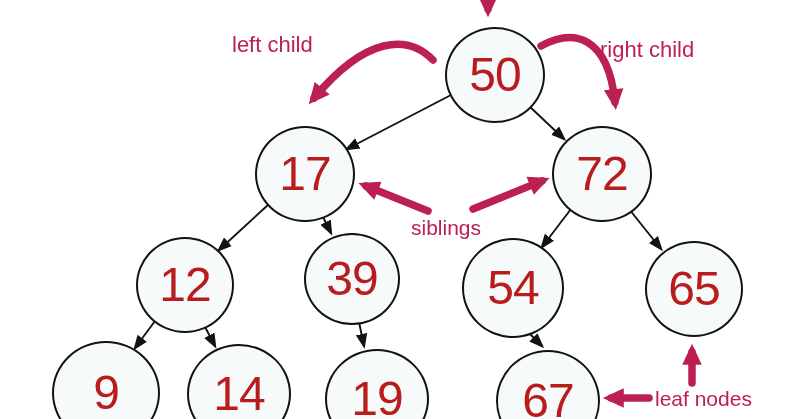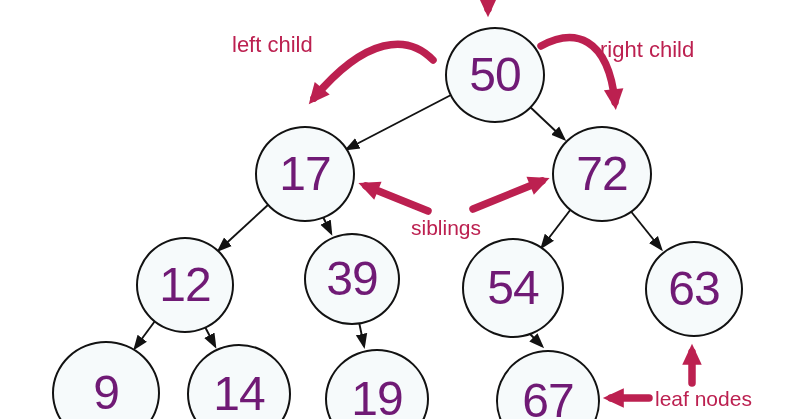--- a/index.html
+++ b/index.html
@@ -12,21 +12,21 @@
     font-family:"Liberation Sans", sans-serif;
   }
   .canvas svg{position:absolute;left:0;top:0;}
   .node{
     position:absolute;
     border:2.5px solid #121212;
     border-radius:50%;
     background:#f6fafb;
     display:flex;align-items:center;justify-content:center;
     font-size:48px;
-    color:#701a75;
+    color:#b91c1c;
     line-height:1;
     letter-spacing:-1px;
     z-index:2;
   }
   .annotation{
     position:absolute;
     color:#bc2050;
     font-weight:normal;
     white-space:nowrap;
     z-index:3;
@@ -72,21 +72,21 @@
       <path d="M 649,398 L 611,398" marker-end="url(#redArrow)"></path>
     </g>
   </svg>
 
   <div class="node" style="left:445px;top:27px;width:96px;height:92px;">50</div>
   <div class="node" style="left:255px;top:126px;width:96px;height:92px;text-align:right;">17</div>
   <div class="node" style="left:552px;top:126px;width:96px;height:92px;text-align:right;">72</div>
   <div class="node" style="left:136px;top:237px;width:94px;height:92px;">12</div>
   <div class="node" style="left:304px;top:233px;width:92px;height:88px;">39</div>
   <div class="node" style="left:462px;top:238px;width:98px;height:96px;">54</div>
-  <div class="node" style="left:645px;top:241px;width:94px;height:92px;">63</div>
+  <div class="node" style="left:645px;top:241px;width:94px;height:92px;">65</div>
   <div class="node" style="left:52px;top:341px;width:104px;height:100px;">9</div>
   <div class="node" style="left:187px;top:344px;width:100px;height:96px;">14</div>
   <div class="node" style="left:325px;top:349px;width:100px;height:96px;">19</div>
   <div class="node" style="left:496px;top:350px;width:100px;height:98px;">67</div>
 
   <div class="annotation lbl-lg" style="left:232px;top:32px;">left child</div>
   <div class="annotation lbl-lg" style="left:600px;top:37px;">right child</div>
   <div class="annotation lbl-md" style="left:655px;top:387px;">leaf nodes</div>
   <div class="annotation lbl-md" style="left:411px;top:216px;">siblings</div>
 

